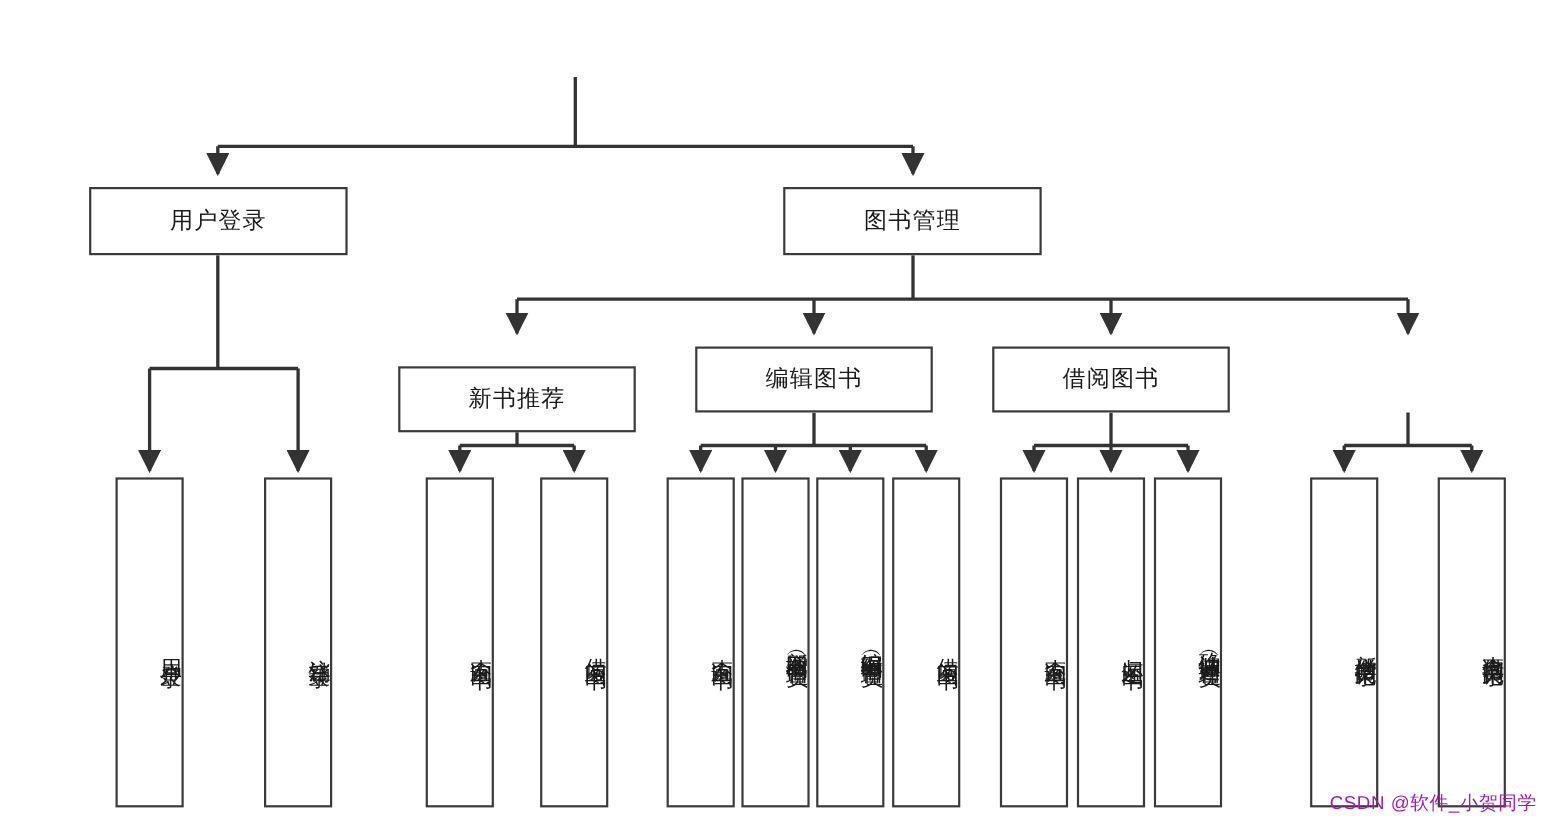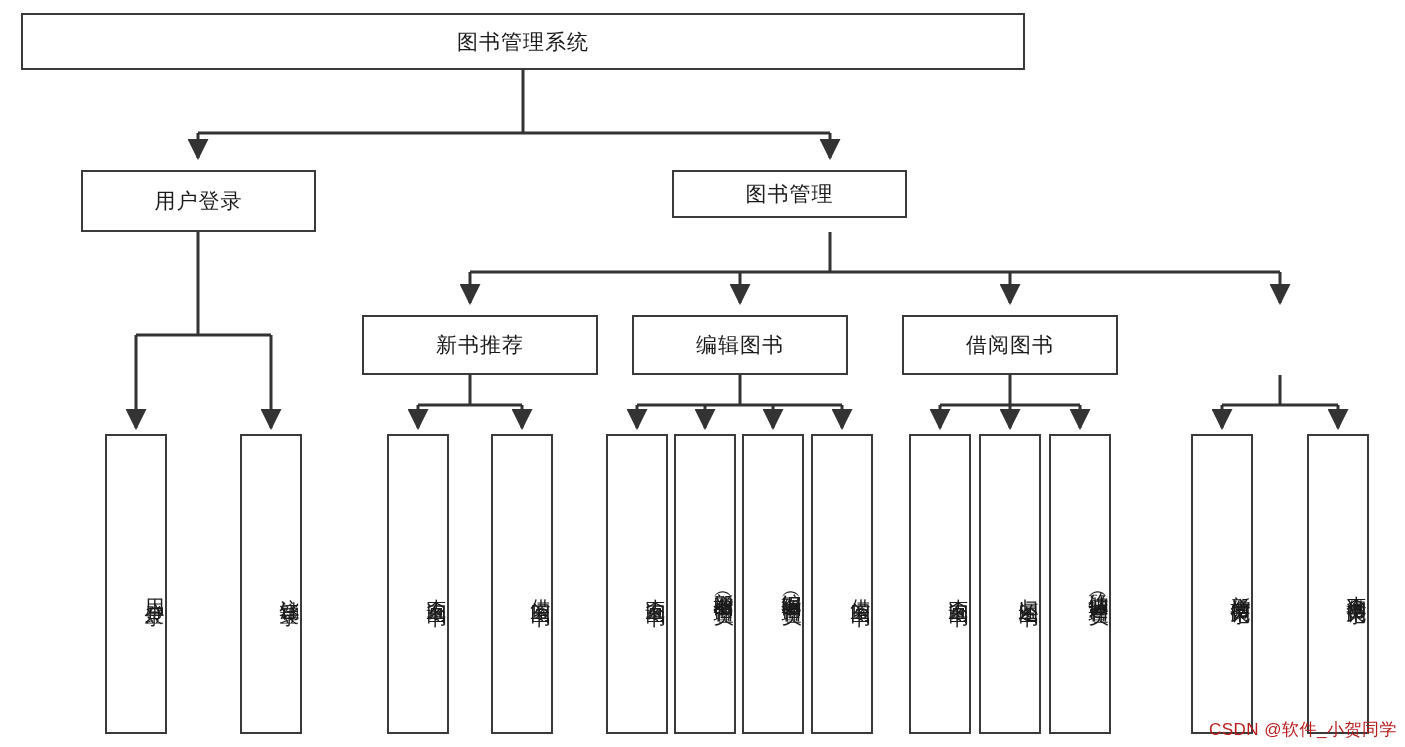--- a/index.html
+++ b/index.html
@@ -60,21 +60,21 @@
   }
   .node.vertical .label {
     writing-mode: vertical-rl;
     text-orientation: upright;
   }
   #watermark {
     position: absolute;
     right: 8px;
     bottom: 6px;
     font-size: 17px;
-    color: #b91c1c;
+    color: #a21caf;
     letter-spacing: 0.5px;
     white-space: nowrap;
   }
 </style>
 </head>
 <body>
 
 <div id="canvas">
 
   <svg class="edges" viewBox="0 0 1405 747">
@@ -120,32 +120,29 @@
       <path d="M 1010 405 L 1010 428" marker-end="url(#arrow)"></path>
       <path d="M 1080 405 L 1080 428" marker-end="url(#arrow)"></path>
 
       <path d="M 1280 375 L 1280 405"></path>
       <path d="M 1222 405 L 1338 405"></path>
       <path d="M 1222 405 L 1222 428" marker-end="url(#arrow)"></path>
       <path d="M 1338 405 L 1338 428" marker-end="url(#arrow)"></path>
     </g>
   </svg>
 
-  <div class="node horizontal" style="left:21px; top:13px; width:1004px; height:57px;">
-    <span class="label">图书管理系统</span>
-  </div>
 
   <div class="node horizontal" style="left:81px; top:170px; width:235px; height:62px;">
     <span class="label">用户登录</span>
   </div>
-  <div class="node horizontal" style="left:672px; top:170px; width:235px; height:48px;">
+  <div class="node horizontal" style="left:712px; top:170px; width:235px; height:62px;">
     <span class="label">图书管理</span>
   </div>
 
-  <div class="node horizontal" style="left:362px; top:315px; width:236px; height:60px;justify-content:center;">
+  <div class="node horizontal" style="left:362px; top:333px; width:216px; height:60px;justify-content:center;">
     <span class="label">新书推荐</span>
   </div>
   <div class="node horizontal" style="left:632px; top:315px; width:216px; height:60px;">
     <span class="label">编辑图书</span>
   </div>
   <div class="node horizontal" style="left:902px; top:315px; width:216px; height:60px;">
     <span class="label">借阅图书</span>
   </div>
 
   <div class="node vertical" style="left:105px; top:434px; width:62px; height:300px;">

